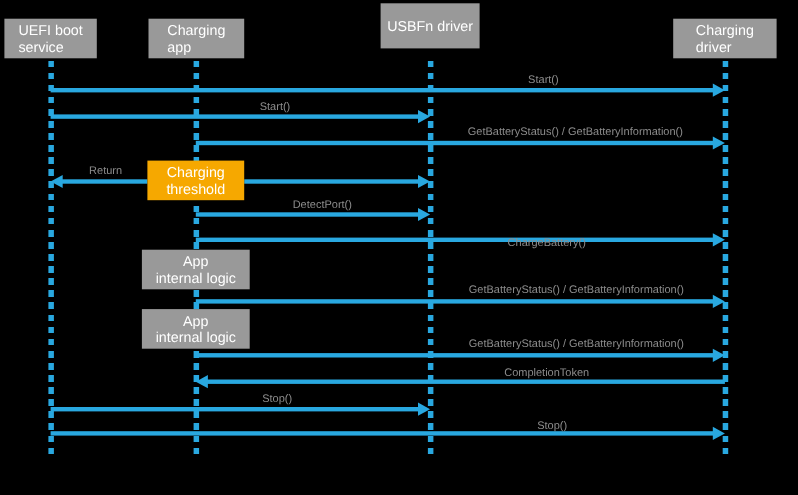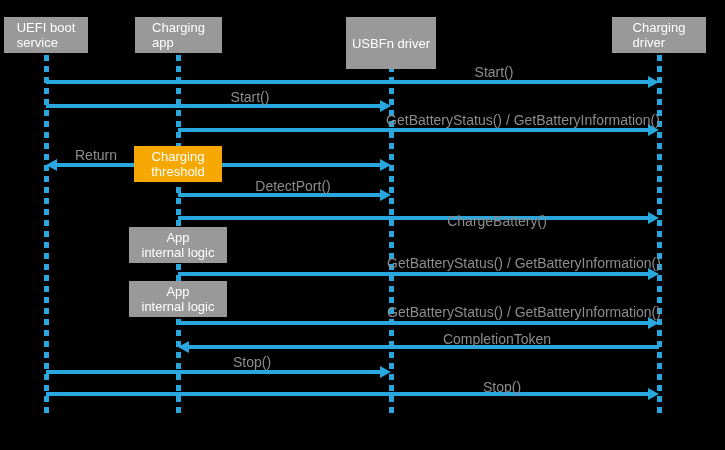--- a/index.html
+++ b/index.html
@@ -53,21 +53,21 @@
     border-top: 6px solid transparent;
     border-bottom: 6px solid transparent;
     z-index: 2;
   }
   .msg-head.right { border-left: 11px solid var(--arrow, #29a8e0); }
   .msg-head.left  { border-right: 11px solid var(--arrow, #29a8e0); }
   .msg-label {
     position: absolute;
     transform: translateX(-50%);
     color: var(--label-text, #8c8c8c);
-    font-size: 14px;
+    font-size: 10px;
     line-height: 13px;
     white-space: nowrap;
     z-index: 4;
   }
   .act-box {
     position: absolute;
     display: flex;
     align-items: center;
     justify-content: center;
     text-align: center;
@@ -126,16 +126,16 @@
     <div class="act-box note" style="left: 134px; top: 146px; width: 88px; height: 36px;">Charging
 threshold</div>
     <div class="act-box logic" style="left: 129px; top: 227px; width: 98px; height: 36px;">App
 internal logic</div>
     <div class="act-box logic" style="left: 129px; top: 281px; width: 98px; height: 36px;">App
 internal logic</div>
     <div class="actor" style="left: 4px; top: 17px; width: 84px; height: 36px;">UEFI boot
 service</div>
     <div class="actor" style="left: 135px; top: 17px; width: 87px; height: 36px;">Charging
 app</div>
-    <div class="actor" style="left: 346px; top: 17px; width: 90px; height: 52px;">USBFn driver</div>
+    <div class="actor" style="left: 346px; top: 3px; width: 90px; height: 41px;">USBFn driver</div>
     <div class="actor" style="left: 612px; top: 17px; width: 94px; height: 36px;">Charging
 driver</div>
   </div>
 
 </body></html>

